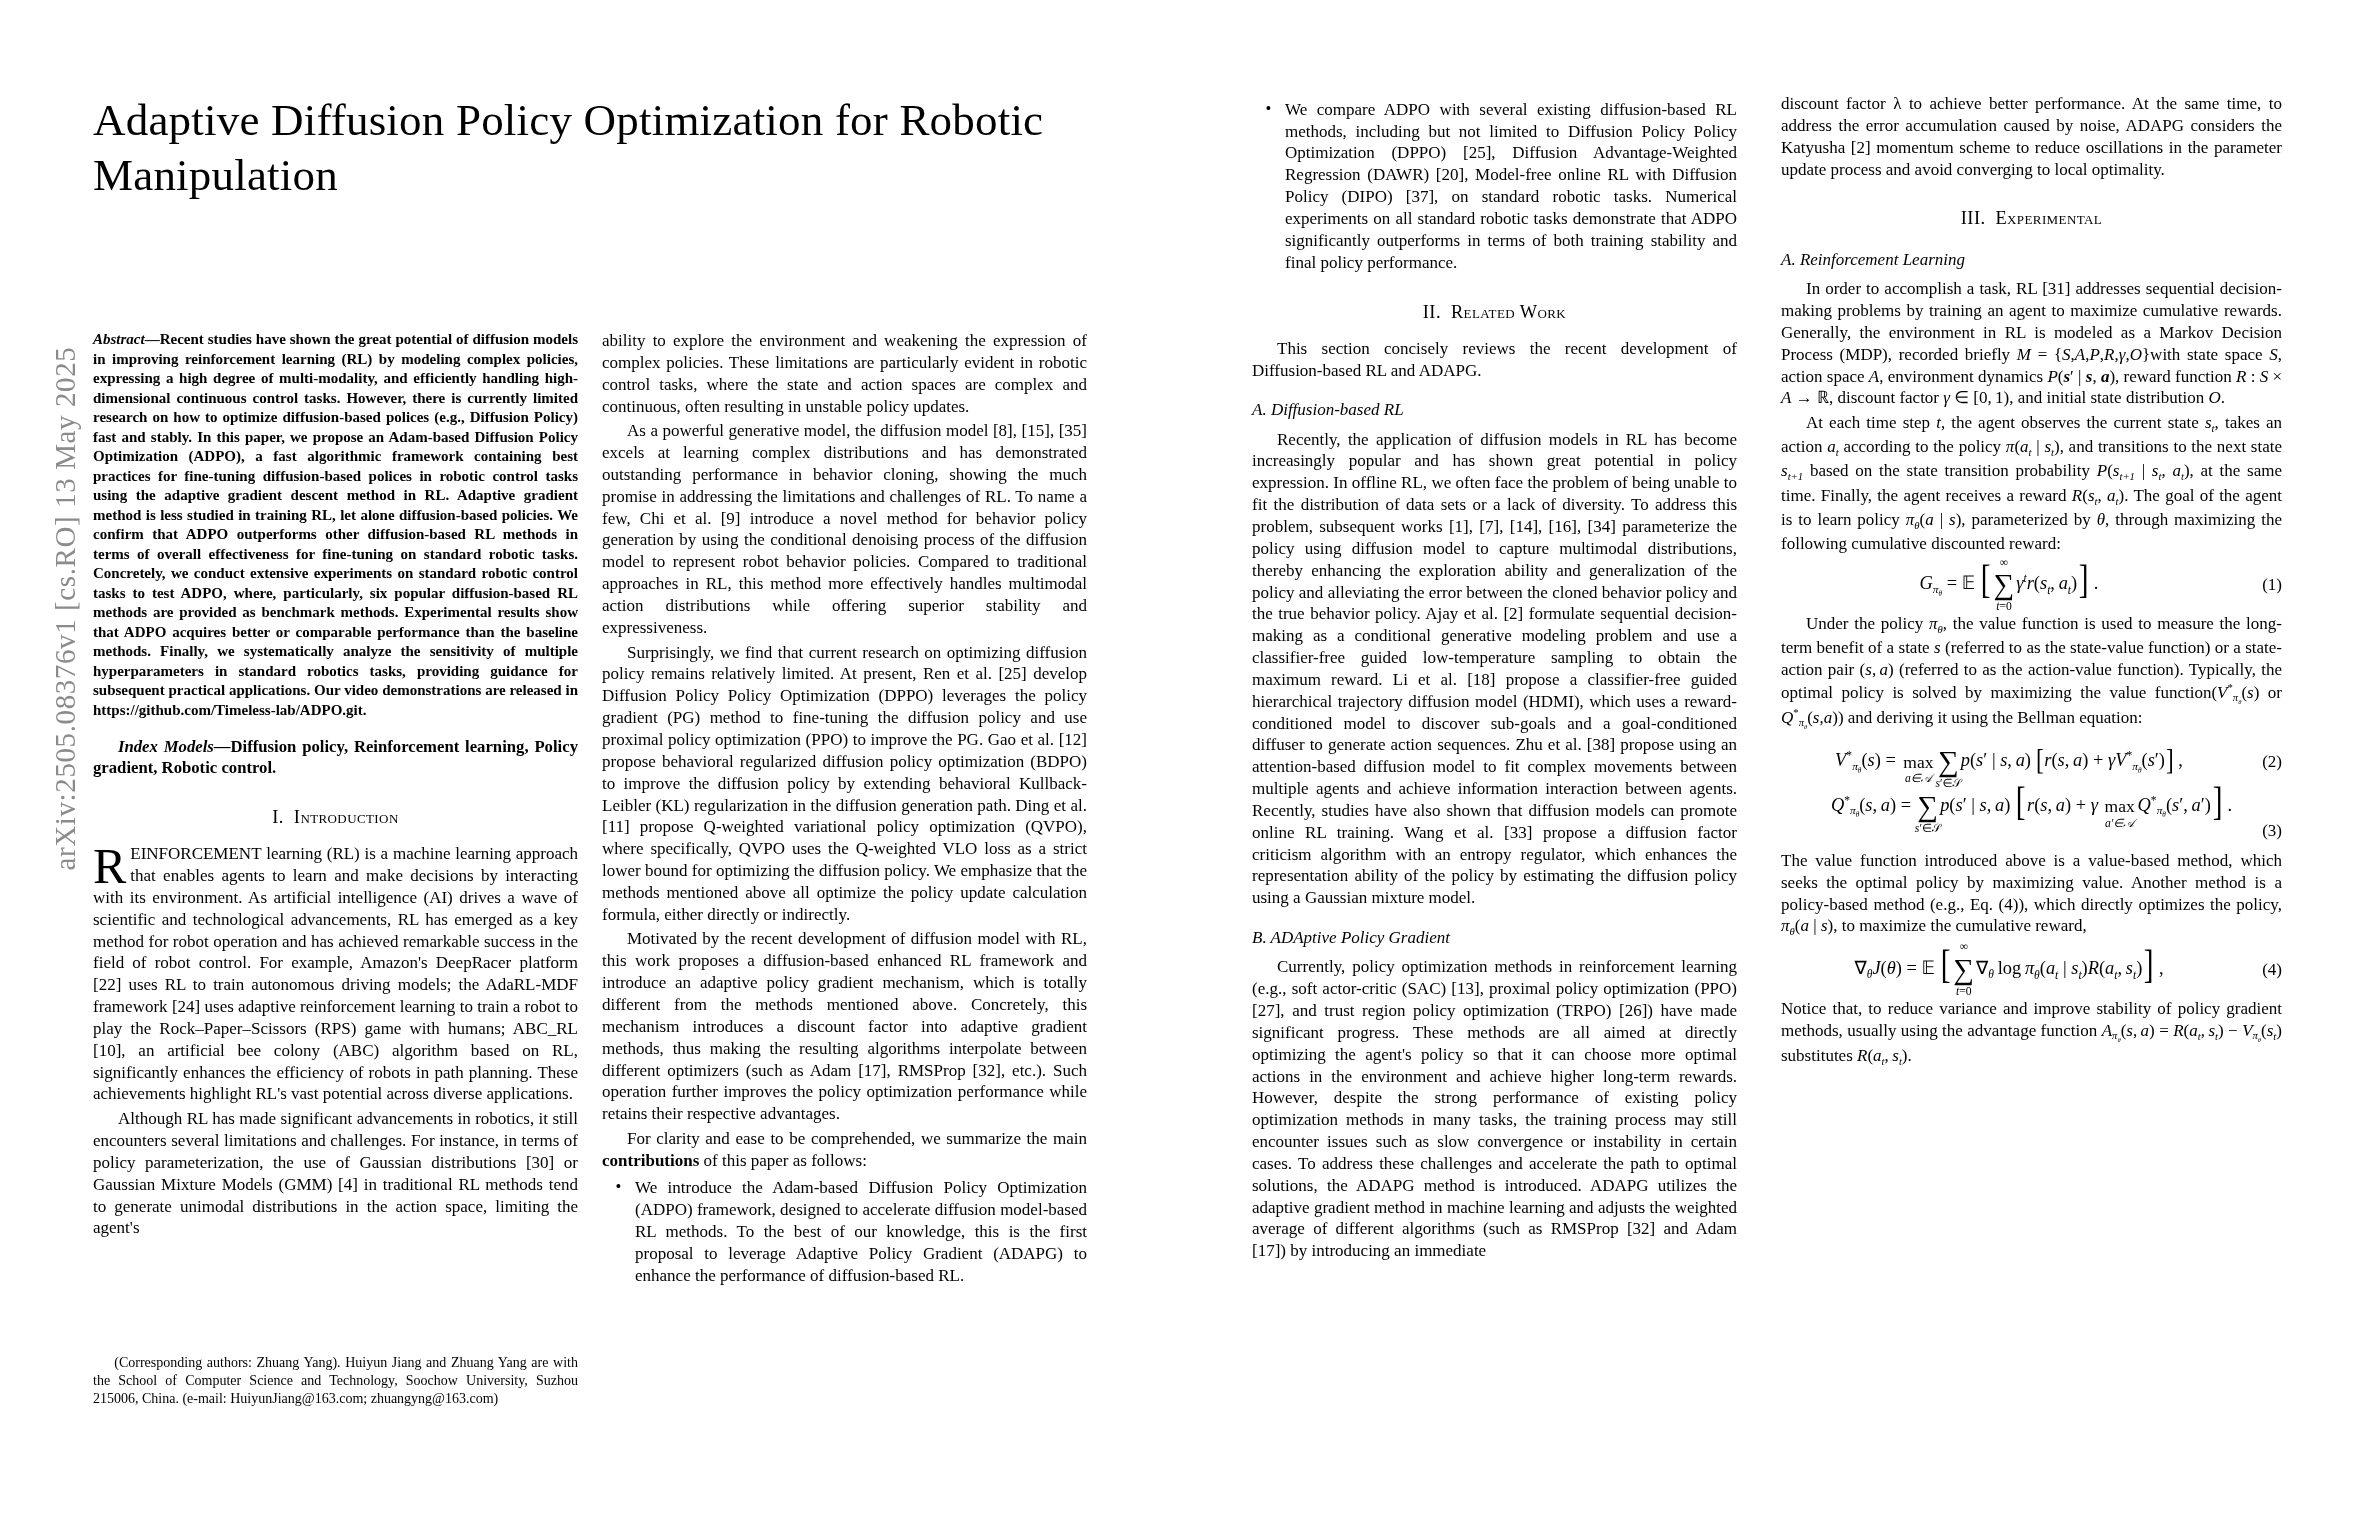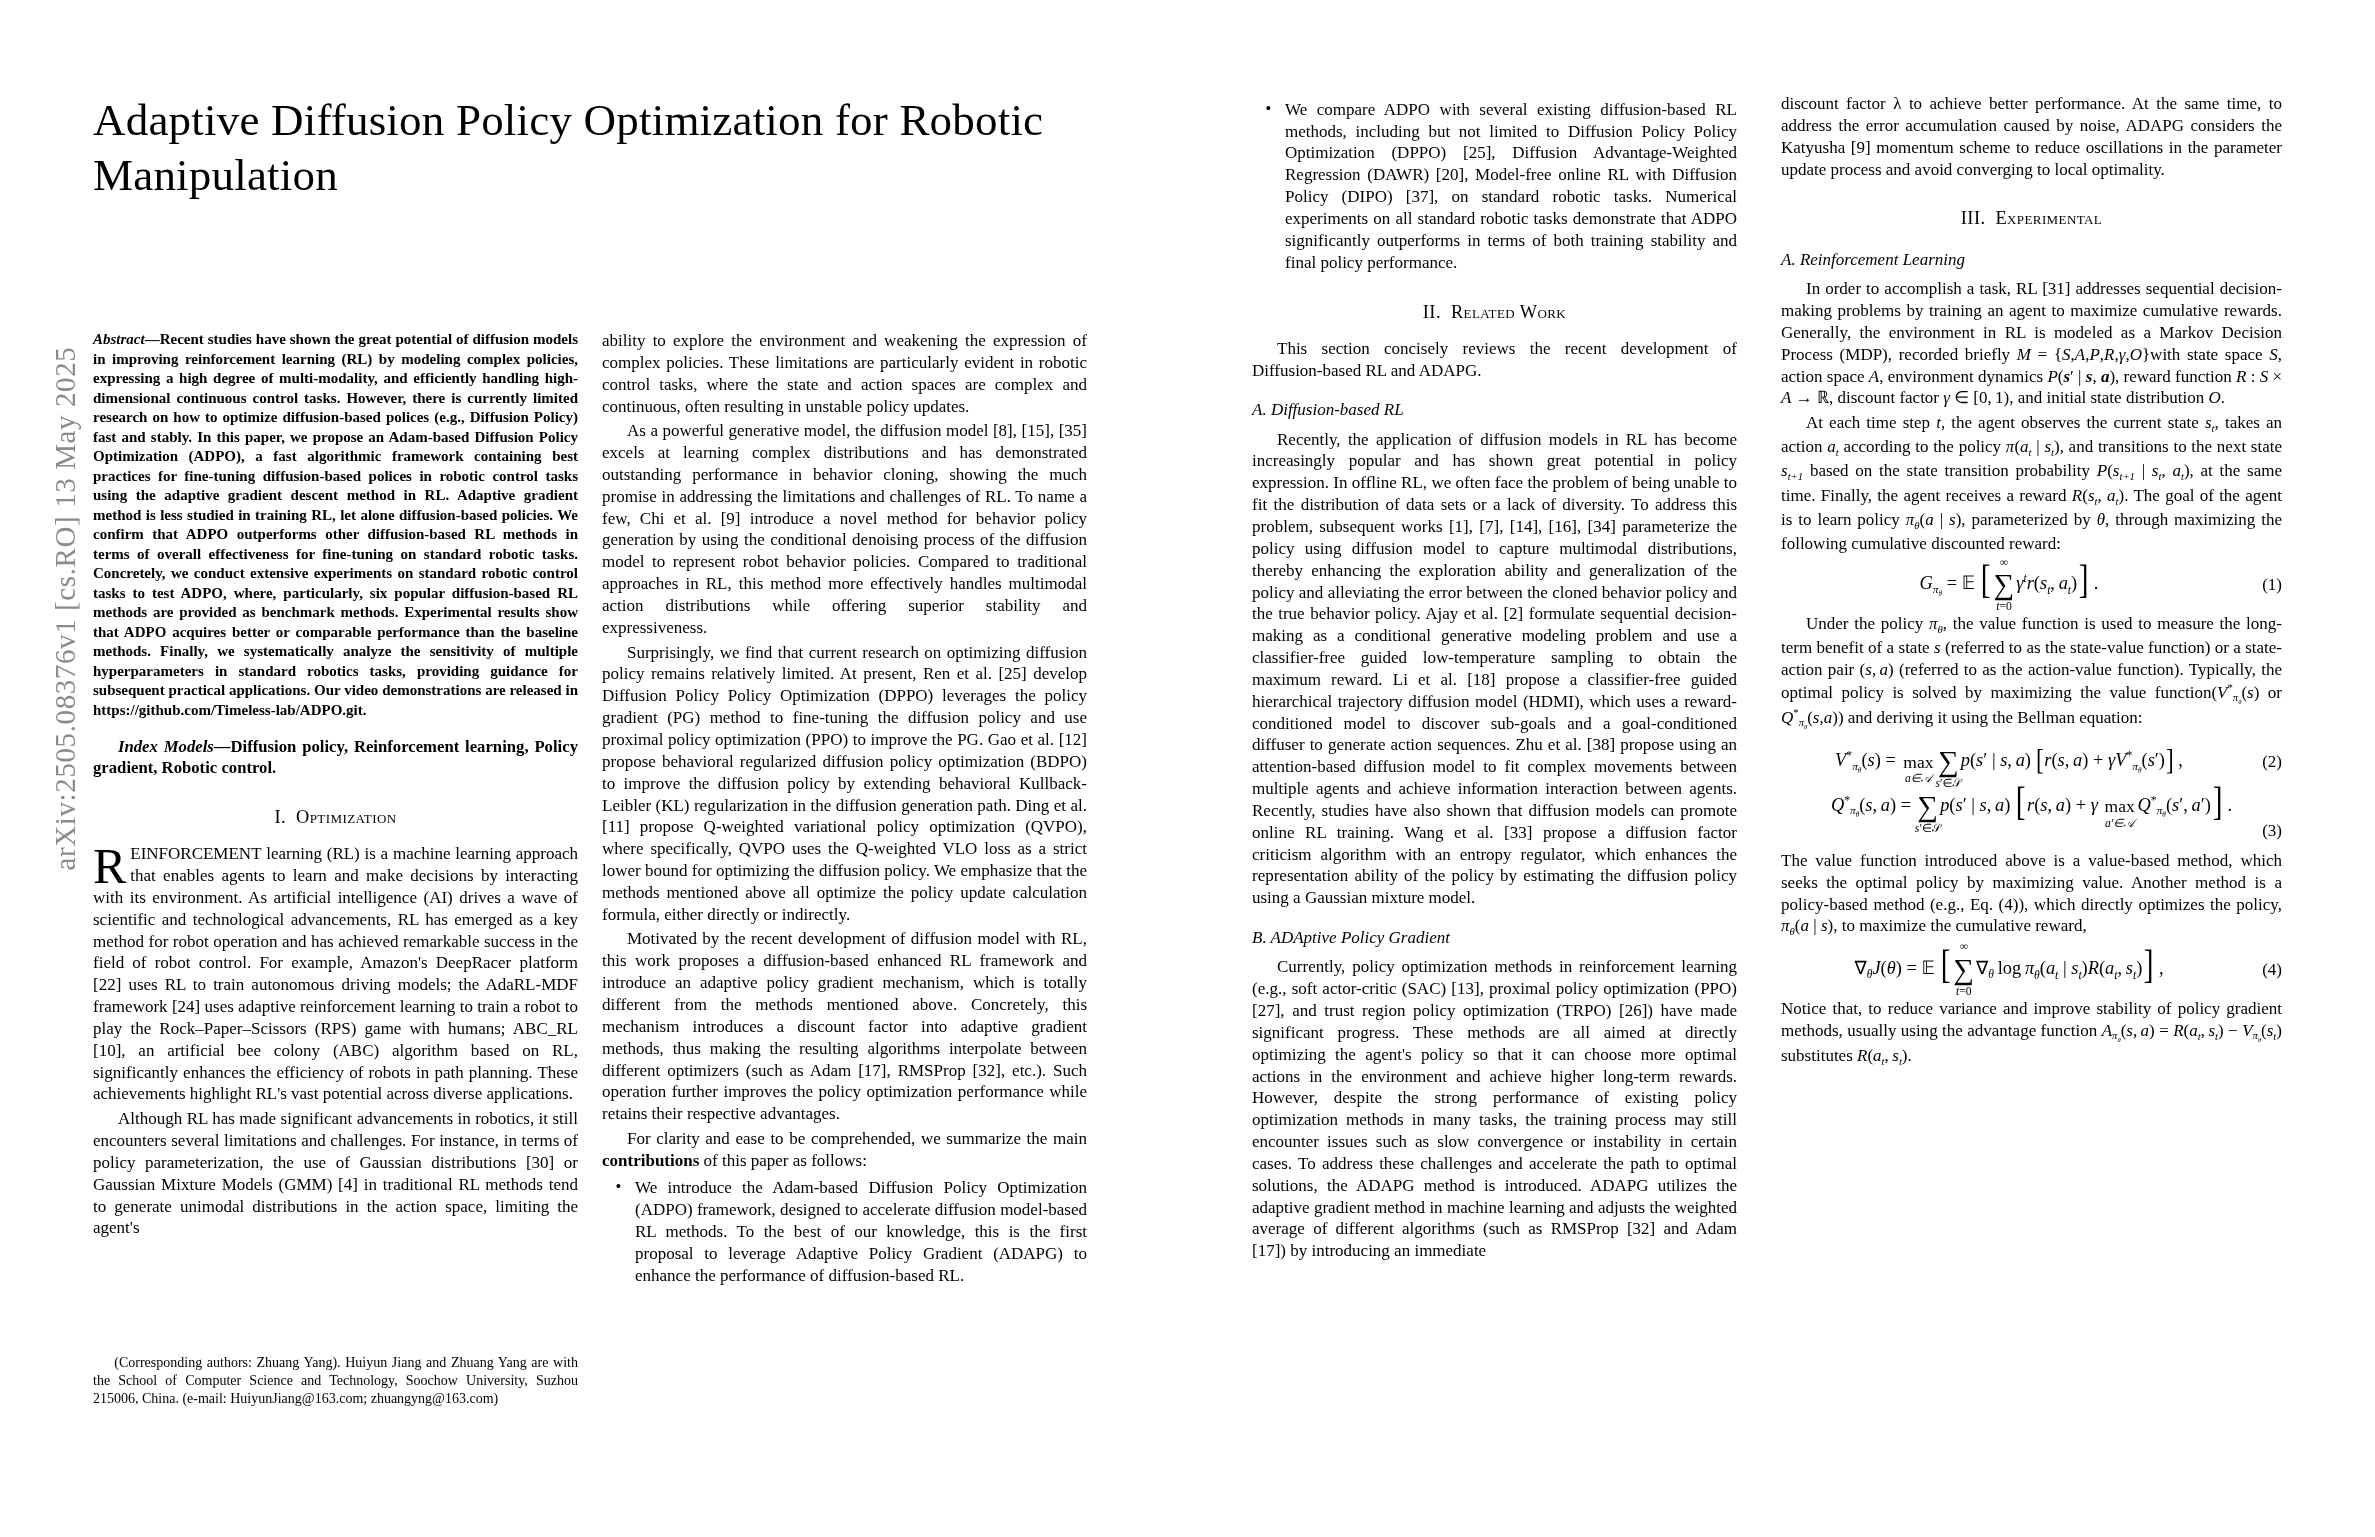--- a/index.html
+++ b/index.html
@@ -230,21 +230,21 @@
 
   <div class="col" id="col1">
     <div class="abstract">
       <span class="lead">Abstract</span><span>—</span><span>Recent studies have shown the great potential of diffusion models in improving reinforcement learning (RL) by modeling complex policies, expressing a high degree of multi-modality, and efficiently handling high-dimensional continuous control tasks. However, there is currently limited research on how to optimize diffusion-based polices (e.g., Diffusion Policy) fast and stably. In this paper, we propose an Adam-based Diffusion Policy Optimization (ADPO), a fast algorithmic framework containing best practices for fine-tuning diffusion-based polices in robotic control tasks using the adaptive gradient descent method in RL. Adaptive gradient method is less studied in training RL, let alone diffusion-based policies. We confirm that ADPO outperforms other diffusion-based RL methods in terms of overall effectiveness for fine-tuning on standard robotic tasks. Concretely, we conduct extensive experiments on standard robotic control tasks to test ADPO, where, particularly, six popular diffusion-based RL methods are provided as benchmark methods. Experimental results show that ADPO acquires better or comparable performance than the baseline methods. Finally, we systematically analyze the sensitivity of multiple hyperparameters in standard robotics tasks, providing guidance for subsequent practical applications. Our video demonstrations are released in https://github.com/Timeless-lab/ADPO.git.</span>
     </div>
     <div class="idxterms">
       <span class="lead">Index Models</span><span>—</span><span>Diffusion policy, Reinforcement learning, Policy gradient, Robotic control.</span>
     </div>
 
     <div class="section-head">
-      <span>I.</span>&nbsp;&nbsp;<span>Optimization</span>
+      <span>I.</span>&nbsp;&nbsp;<span>Introduction</span>
     </div>
 
     <p class="dropcap-para"><span class="dropcap">R</span><span class="smallcapsrun">EINFORCEMENT</span><span> learning (RL) is a machine learning approach that enables agents to learn and make decisions by interacting with its environment. As artificial intelligence (AI) drives a wave of scientific and technological advancements, RL has emerged as a key method for robot operation and has achieved remarkable success in the field of robot control. For example, Amazon's DeepRacer platform [22] uses RL to train autonomous driving models; the AdaRL-MDF framework [24] uses adaptive reinforcement learning to train a robot to play the Rock–Paper–Scissors (RPS) game with humans; ABC_RL [10], an artificial bee colony (ABC) algorithm based on RL, significantly enhances the efficiency of robots in path planning. These achievements highlight RL's vast potential across diverse applications.</span></p>
 
     <p>Although RL has made significant advancements in robotics, it still encounters several limitations and challenges. For instance, in terms of policy parameterization, the use of Gaussian distributions [30] or Gaussian Mixture Models (GMM) [4] in traditional RL methods tend to generate unimodal distributions in the action space, limiting the agent's</p>
   </div>
 
   <div class="footnote">
     <span class="fn-first">(Corresponding authors: Zhuang Yang). Huiyun Jiang and Zhuang Yang are with the School of Computer Science and Technology, Soochow University, Suzhou 215006, China. (e-mail: HuiyunJiang@163.com; zhuangyng@163.com)</span>
   </div>
@@ -274,21 +274,21 @@
     <div class="subsection-head">A.  Diffusion-based RL</div>
 
     <p>Recently, the application of diffusion models in RL has become increasingly popular and has shown great potential in policy expression. In offline RL, we often face the problem of being unable to fit the distribution of data sets or a lack of diversity. To address this problem, subsequent works [1], [7], [14], [16], [34] parameterize the policy using diffusion model to capture multimodal distributions, thereby enhancing the exploration ability and generalization of the policy and alleviating the error between the cloned behavior policy and the true behavior policy. Ajay et al. [2] formulate sequential decision-making as a conditional generative modeling problem and use a classifier-free guided low-temperature sampling to obtain the maximum reward. Li et al. [18] propose a classifier-free guided hierarchical trajectory diffusion model (HDMI), which uses a reward-conditioned model to discover sub-goals and a goal-conditioned diffuser to generate action sequences. Zhu et al. [38] propose using an attention-based diffusion model to fit complex movements between multiple agents and achieve information interaction between agents. Recently, studies have also shown that diffusion models can promote online RL training. Wang et al. [33] propose a diffusion factor criticism algorithm with an entropy regulator, which enhances the representation ability of the policy by estimating the diffusion policy using a Gaussian mixture model.</p>
 
     <div class="subsection-head">B.  ADAptive Policy Gradient</div>
 
     <p>Currently, policy optimization methods in reinforcement learning (e.g., soft actor-critic (SAC) [13], proximal policy optimization (PPO) [27], and trust region policy optimization (TRPO) [26]) have made significant progress. These methods are all aimed at directly optimizing the agent's policy so that it can choose more optimal actions in the environment and achieve higher long-term rewards. However, despite the strong performance of existing policy optimization methods in many tasks, the training process may still encounter issues such as slow convergence or instability in certain cases. To address these challenges and accelerate the path to optimal solutions, the ADAPG method is introduced. ADAPG utilizes the adaptive gradient method in machine learning and adjusts the weighted average of different algorithms (such as RMSProp [32] and Adam [17]) by introducing an immediate</p>
   </div>
 
   <div class="col" id="col4">
-    <p class="noindent">discount factor λ to achieve better performance. At the same time, to address the error accumulation caused by noise, ADAPG considers the Katyusha [9] momentum scheme to reduce oscillations in the parameter update process and avoid converging to local optimality.</p>
+    <p class="noindent">discount factor λ to achieve better performance. At the same time, to address the error accumulation caused by noise, ADAPG considers the Katyusha [2] momentum scheme to reduce oscillations in the parameter update process and avoid converging to local optimality.</p>
 
     <div class="section-head">
       <span>III.</span>&nbsp;&nbsp;<span>Experimental</span>
     </div>
 
 
     <div class="subsection-head">A.  Reinforcement Learning</div>
 
     <p><span>In order to accomplish a task, RL [31] addresses sequential decision-making problems by training an agent to maximize cumulative rewards. Generally, the environment in RL is modeled as a Markov Decision Process (MDP), recorded briefly </span><span class="mathvar">M</span> = {<span class="mathvar">S</span>,<span class="mathvar">A</span>,<span class="mathvar">P</span>,<span class="mathvar">R</span>,<span class="mathvar">γ</span>,<span class="mathvar">O</span>}with state space <span class="mathvar">S</span>, action space <span class="mathvar">A</span>, environment dynamics <span class="mathvar">P</span>(<b class="mathvar">s</b>′ | <b class="mathvar">s</b>,&nbsp;<b class="mathvar">a</b>), reward function <span class="mathvar">R</span> : <span class="mathvar">S</span> × <span class="mathvar">A</span> → ℝ, discount factor <span class="mathvar">γ</span> ∈ [0, 1), and initial state distribution <span class="mathvar">O</span>.</p>
 

